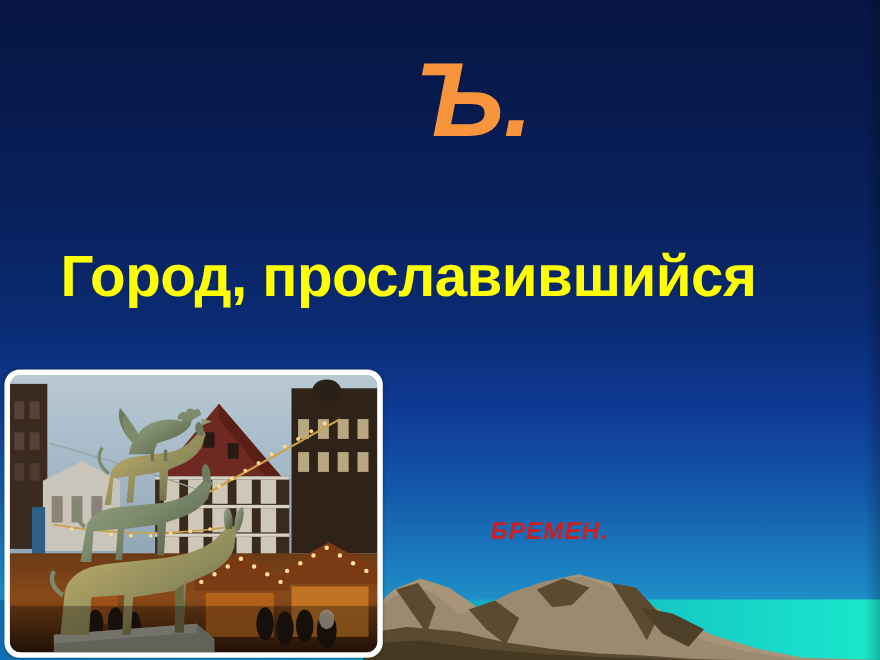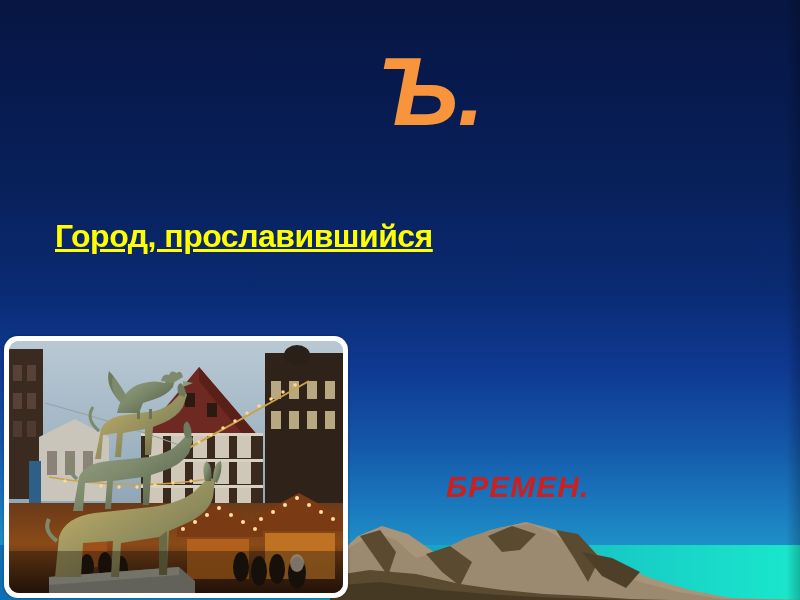--- a/index.html
+++ b/index.html
@@ -77,35 +77,34 @@
     letter-spacing: -1px;
   }
 
   
   .question {
     position: absolute;
     left: 55px;
     top: 214px;
     width: 620px;
     color: #ffff00;
-    font-size: 32px;
+    font-size: 53px;
     font-weight: bold;
     line-height: 1.42;
     letter-spacing: -0.5px;
-    text-decoration: underline;
   }
   .question .line { display: block; white-space: nowrap; }
 
   
   .answer {
     position: absolute;
     left: 446px;
     top: 470px;
     color: #cc2020;
-    font-size: 30px;
+    font-size: 22px;
     font-weight: bold;
     font-style: italic;
     letter-spacing: 1px;
     white-space: nowrap;
   }
 
   
   .photo-frame {
     position: absolute;
     left: 4px;

